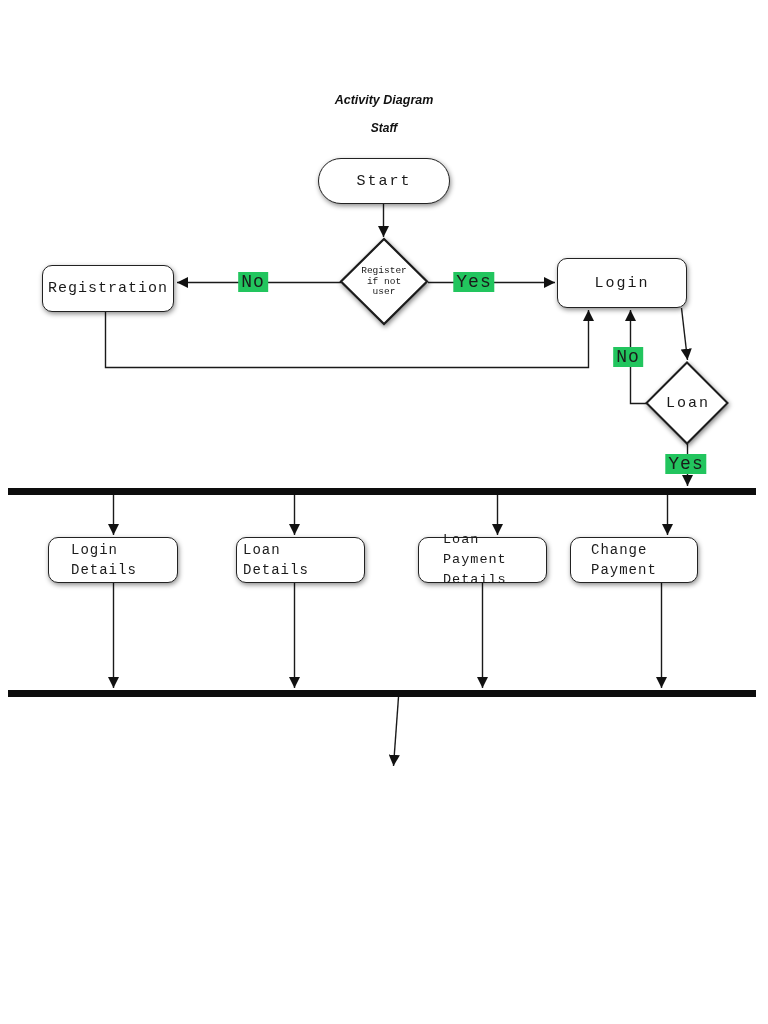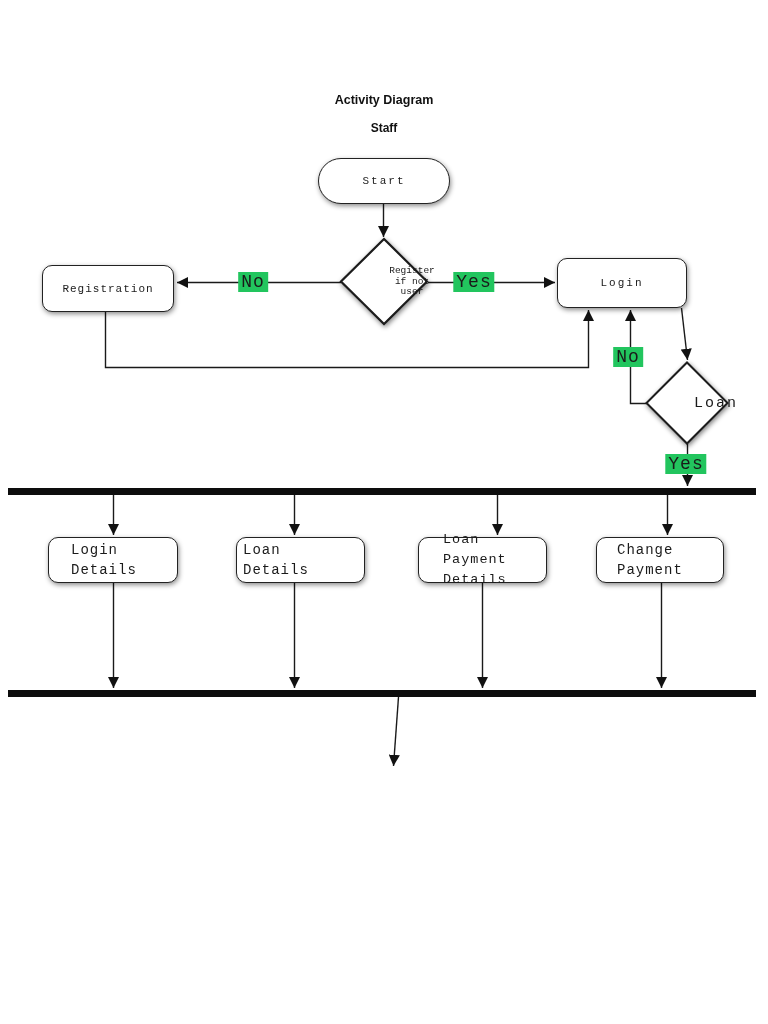--- a/index.html
+++ b/index.html
@@ -3,42 +3,42 @@
 <meta charset="utf-8">
 <style>
   html,body{margin:0;padding:0;background:#ffffff;}
   .canvas{
     position:relative;width:768px;height:1024px;background:#ffffff;
     font-family:"Liberation Mono","DejaVu Sans Mono",monospace;color:#1a1a1a;overflow:hidden;
   }
   .canvas svg{position:absolute;left:0;top:0;}
   .title,.subtitle{
     position:absolute;left:0;width:768px;text-align:center;
-    font-family:"Liberation Sans","DejaVu Sans",sans-serif;font-weight:bold;color:#111;
+    font-family:"Liberation Sans","DejaVu Sans",sans-serif;font-weight:bold;color:#111;font-style:italic;
   }
   .title{top:93px;font-size:12.5px;}
   .subtitle{top:121px;font-size:12px;}
   .node{
     position:absolute;box-sizing:border-box;background:#fff;border:1.7px solid #222;
     display:flex;align-items:center;justify-content:center;
-    box-shadow:1px 2px 5px rgba(0,0,0,0.45);font-size:11px;letter-spacing:2px;
+    box-shadow:1px 2px 5px rgba(0,0,0,0.45);font-size:15px;letter-spacing:2px;
   }
   .stadium{border-radius:23px;}
   .rect{border-radius:10px;}
   .rect.center{letter-spacing:1px;}
   .rect.twoline{
     flex-direction:column;align-items:flex-start;justify-content:center;
     font-size:14px;letter-spacing:1px;line-height:20px;
   }
   .lbl{
     position:absolute;transform:translate(-50%,-50%);background:#22c55e;
     padding:0 3px;font-size:18px;letter-spacing:1px;white-space:nowrap;
   }
   .dlabel{
-    position:absolute;transform:translate(-50%,-50%);text-align:center;white-space:nowrap;margin-left:28px;
+    position:absolute;transform:translate(-50%,-50%);text-align:center;white-space:nowrap;
   }
   .dlabel.small{font-size:9.5px;line-height:10.5px;letter-spacing:0;}
   .dlabel.big{font-size:15px;letter-spacing:2px;}
 </style>
 </head>
 <body>
 
 <div class="canvas">
 
   <svg width="768" height="1024" viewBox="0 0 768 1024">
@@ -124,19 +124,19 @@
   <div class="node rect twoline" style="left:236px;top:537px;width:129px;height:46px;padding-left:6px;">
     <span>Loan</span>
     <span>Details</span>
   </div>
 
   <div class="node rect twoline" style="left:418px;top:537px;width:129px;height:46px;padding-left:24px;font-size:13.5px;">
     <span>Loan Payment</span>
     <span>Details</span>
   </div>
 
-  <div class="node rect twoline" style="left:596px;top:537px;width:128px;height:46px;padding-left:20px;">
+  <div class="node rect twoline" style="left:570px;top:537px;width:128px;height:46px;padding-left:20px;">
     <span>Change</span>
     <span>Payment</span>
   </div>
 
 
 </div>
 
 </body></html>

